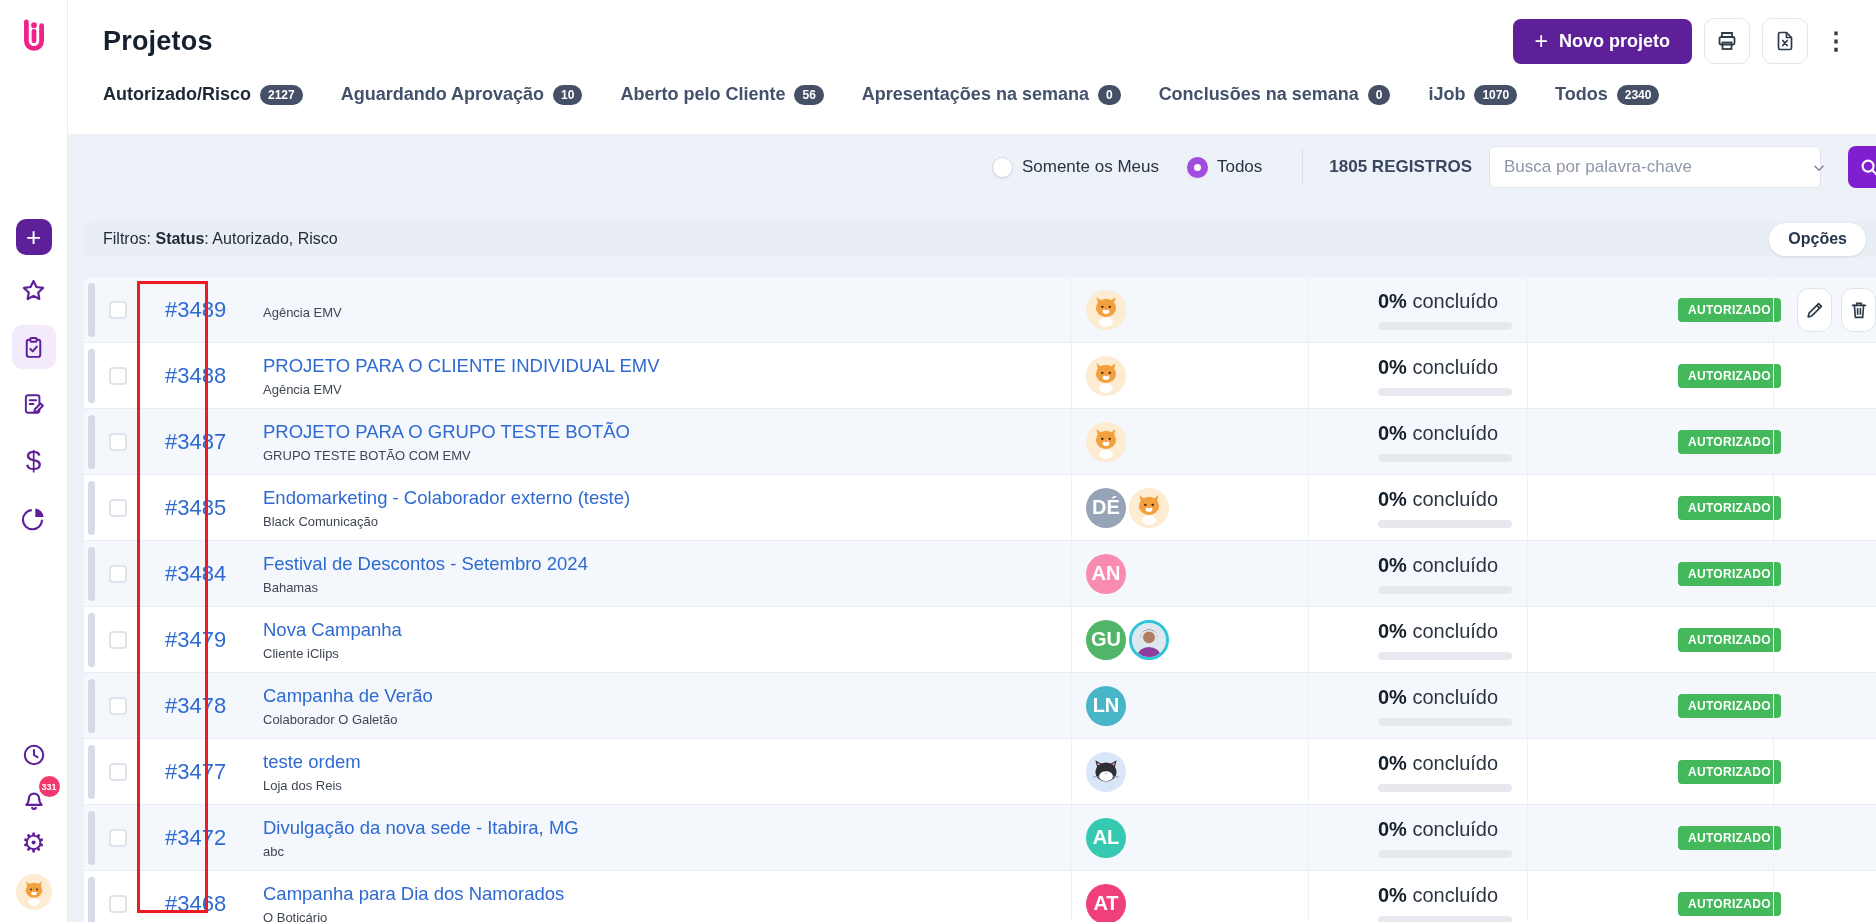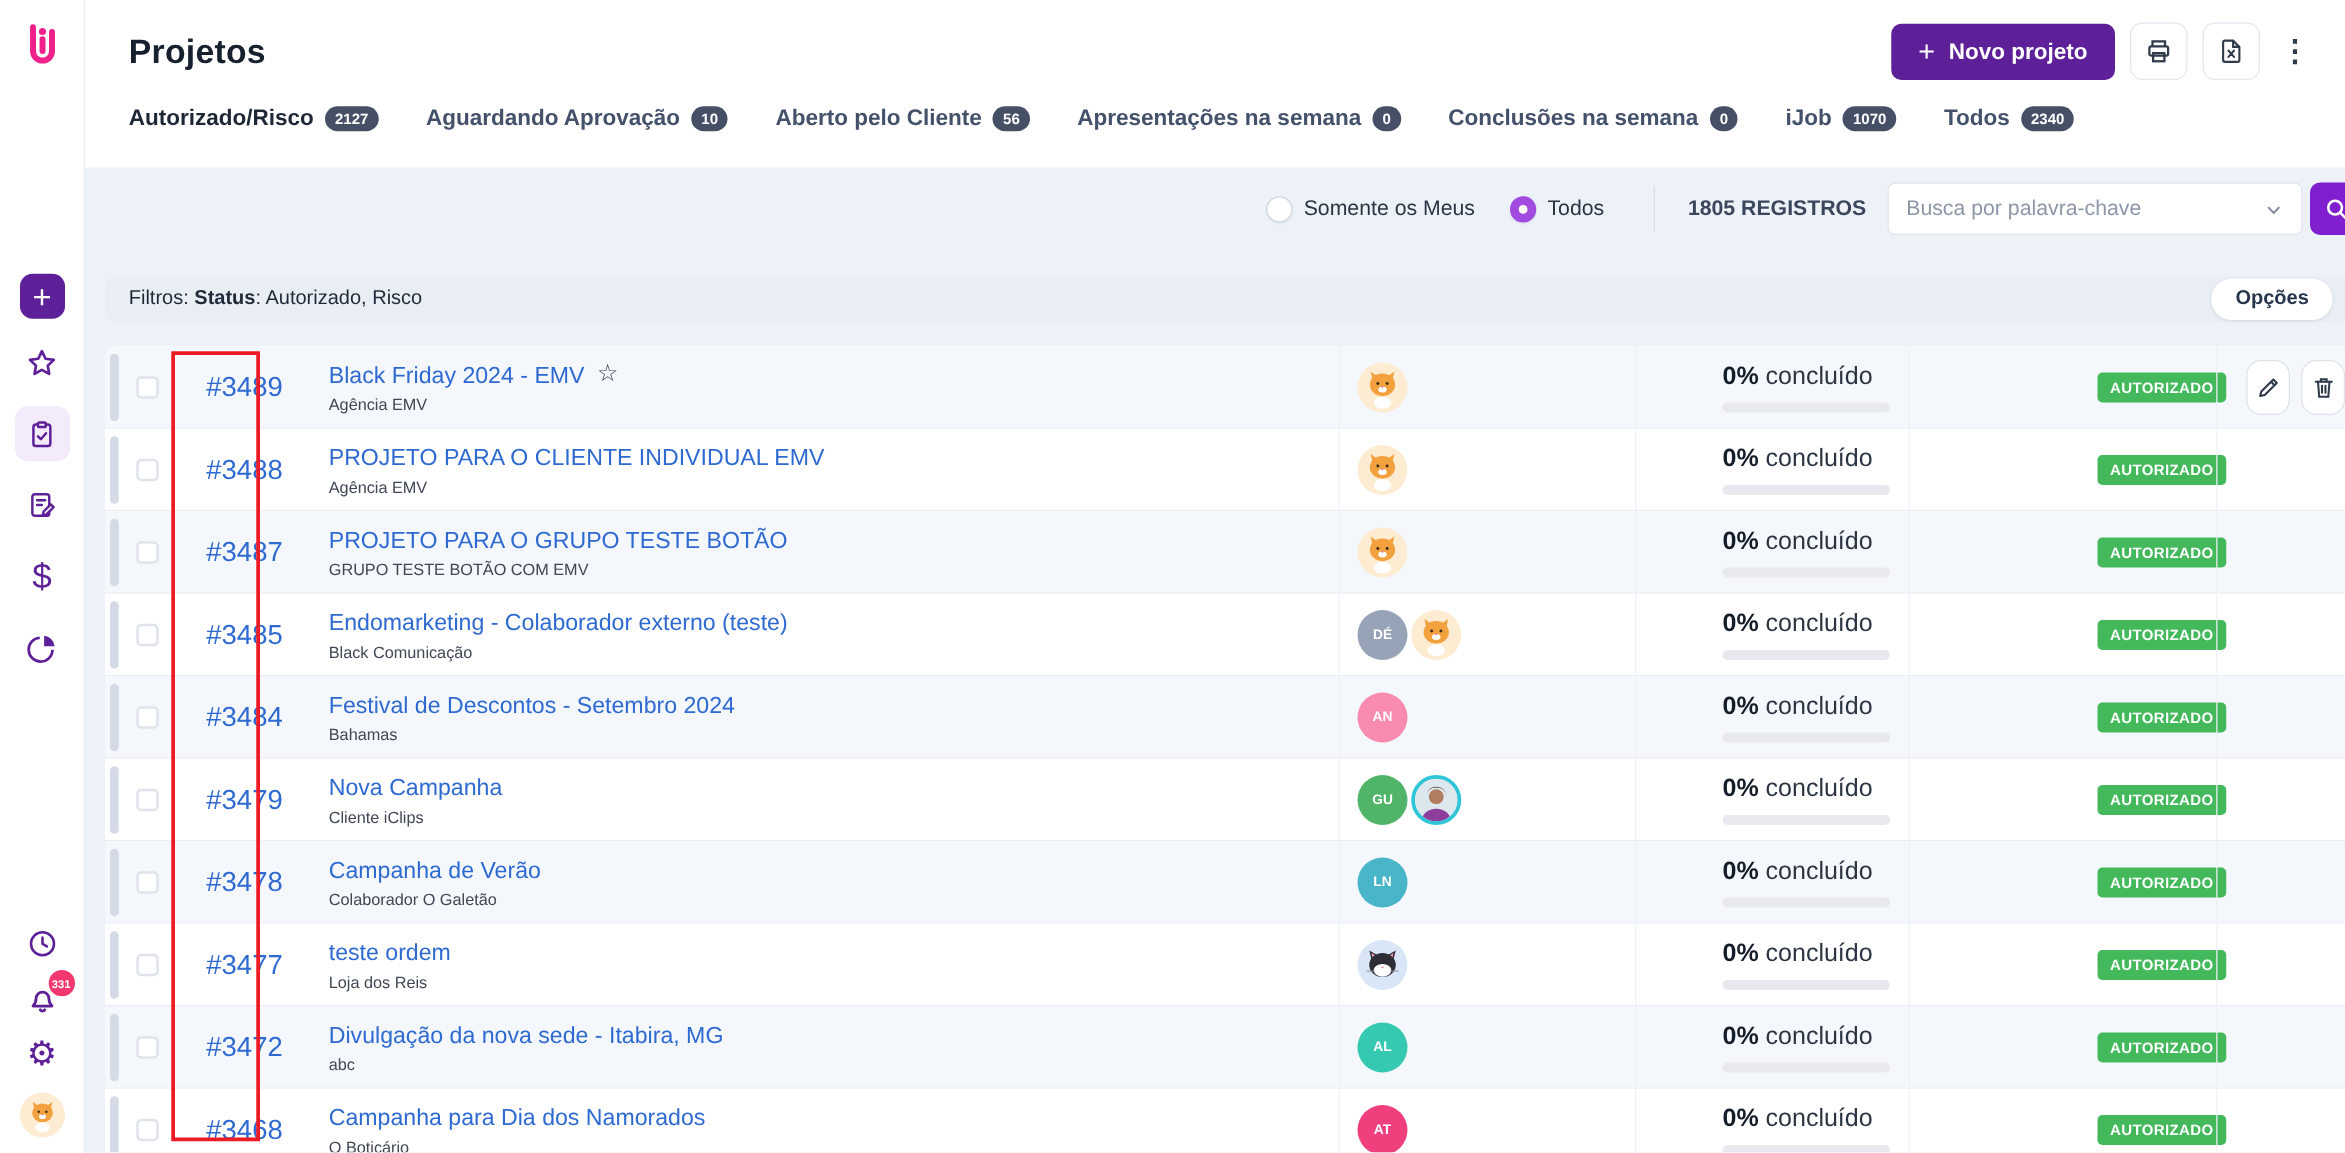--- a/index.html
+++ b/index.html
@@ -35,21 +35,21 @@
 
   
   .toolbar-row { display:flex; align-items:center; height:48px; margin-top:8px; }
   .radio-group { margin-left:auto; display:flex; align-items:center; gap:28px; }
   .radio { display:flex; align-items:center; gap:9px; font-size:17px; color:#2a3443; cursor:pointer; }
   .radio-circle { width:21px; height:21px; border-radius:50%; background:#fff; border:1px solid #d2d7e1; box-shadow:0 1px 2px rgba(40,50,80,.08); }
   .radio-circle.checked { background:#a24be0; border:none; position:relative; }
   .radio-circle.checked::after { content:""; position:absolute; left:7px; top:7px; width:7px; height:7px; border-radius:50%; background:#fff; }
   .v-divider { width:1px; height:36px; background:#dcdfe8; margin:0 26px 0 40px; }
   .records { font-size:17px; font-weight:bold; color:#39465c; margin-right:17px; white-space:nowrap; }
-  .search-wrap { position:relative; display:flex; align-items:flex-start; }
+  .search-wrap { position:relative; display:flex; align-items:flex-start;gap:21px; }
   .search-input { width:332px; height:42px; background:#fff; border:1px solid #e1e4ec; border-radius:6px; font-size:17px; font-family:inherit; color:#333; padding:0 38px 0 14px; outline:none; }
   .search-input::placeholder { color:#8d97a8; }
   .chevron { position:absolute; right:48px; top:13px; cursor:pointer; }
   .search-btn { width:42px; height:42px; background:#7f1fd0; border:none; border-radius:8px; margin-left:6px; margin-right:-14px; display:flex; align-items:center; justify-content:center; cursor:pointer; }
 
   
   .filters-bar { margin:30px 0 0 16px; height:36px; background:#e9edf4; border-radius:8px 0 0 8px; display:flex; align-items:center; padding:0 10px 0 19px; }
   .filters-text { font-size:16px; color:#1f2937; }
   .filters-text b { font-weight:bold; }
   .options-btn { margin-left:auto; background:#fff; border:none; border-radius:17px; height:33px; padding:0 19px; font-size:16px; font-weight:600; font-family:inherit; color:#25354c; box-shadow:0 1px 3px rgba(30,40,70,.10); cursor:pointer; }
@@ -62,21 +62,21 @@
   .cb-cell { width:38px; margin-left:4px; display:flex; justify-content:center; flex-shrink:0; }
   .checkbox { width:18px; height:18px; border:2px solid #dfe3ea; border-radius:4px; background:#fff; cursor:pointer; }
   .id-cell { width:104px; padding-left:28px; flex-shrink:0; }
   .row-id { font-size:22px; color:#2e6ad1; text-decoration:none; cursor:pointer; }
   .title-cell { flex:1; padding-left:22px; min-width:0; }
   .title-line { display:flex; align-items:center; gap:10px; }
   .row-title { font-size:18.5px; color:#2e6ad1; text-decoration:none; cursor:pointer; white-space:nowrap; }
   .row-star { font-size:19px; color:#2f3a4a; cursor:pointer; line-height:1; }
   .row-sub { font-size:13px; color:#3f4654; margin-top:5px; white-space:nowrap; }
   .avatar-cell { width:237px; display:flex; align-items:center; gap:3px; padding-left:14px; border-left:1px solid #eef1f6; align-self:stretch; flex-shrink:0; }
-  .avatar { width:40px; height:40px; border-radius:50%; display:flex; align-items:center; justify-content:center; font-size:11px; font-weight:600; color:#fff; flex-shrink:0; overflow:hidden; }
+  .avatar { width:40px; height:40px; border-radius:50%; display:flex; align-items:center; justify-content:center; font-size:20px; font-weight:600; color:#fff; flex-shrink:0; overflow:hidden; }
   .avatar.cat { background:#fdecd2; }
   .avatar.catb { background:#d9e6f8; }
   .avatar.photo { border:3px solid #2fc5d8; background:#dce8ee; }
   .progress-cell { width:219px; padding-left:69px; border-left:1px solid #eef1f6; align-self:stretch; display:flex; flex-direction:column; justify-content:center; flex-shrink:0; }
   .ptext { font-size:20px; color:#2b3442; }
   .ptext b { color:#131c29; }
   .pbar { width:134px; height:8px; border-radius:4px; background:#e7e9ee; margin-top:9px; }
   .status-cell { width:246px; padding-left:150px; border-left:1px solid #eef1f6; align-self:stretch; display:flex; align-items:center; flex-shrink:0; }
   .badge { background:#43b95c; color:#fff; font-size:12px; font-weight:bold; letter-spacing:.3px; padding:5px 10px; border-radius:4px; white-space:nowrap; }
   .actions-cell { width:103px; border-left:1px solid #eef1f6; align-self:stretch; display:flex; align-items:center; gap:9px; padding-left:23px; flex-shrink:0; }
@@ -254,24 +254,20 @@
   </div>
 
   <div class="table">
       <div class="row">
         <div class="strip"></div>
         <div class="cb-cell">
           <span class="checkbox"></span>
         </div>
         <div class="id-cell"><a class="row-id">#3489</a></div>
         <div class="title-cell">
-          <div class="title-line">
-            <a class="row-title">Black Friday 2024 - EMV</a>
-            <span class="row-star">☆</span>
-          </div>
           <div class="row-sub">Agência EMV</div>
         </div>
         <div class="avatar-cell">
           <span class="avatar cat">
             <svg width="34" height="34" viewBox="0 0 32 32">
               <path d="M9 12 L7 4 L13.5 8.5 Z" fill="#f2a13e"></path>
               <path d="M23 12 L25 4 L18.5 8.5 Z" fill="#f2a13e"></path>
               <ellipse cx="16" cy="14" rx="9.5" ry="8.5" fill="#f2a13e"></ellipse>
               <circle cx="12.5" cy="13" r="1.1" fill="#3a2a1a"></circle>
               <circle cx="19.5" cy="13" r="1.1" fill="#3a2a1a"></circle>

